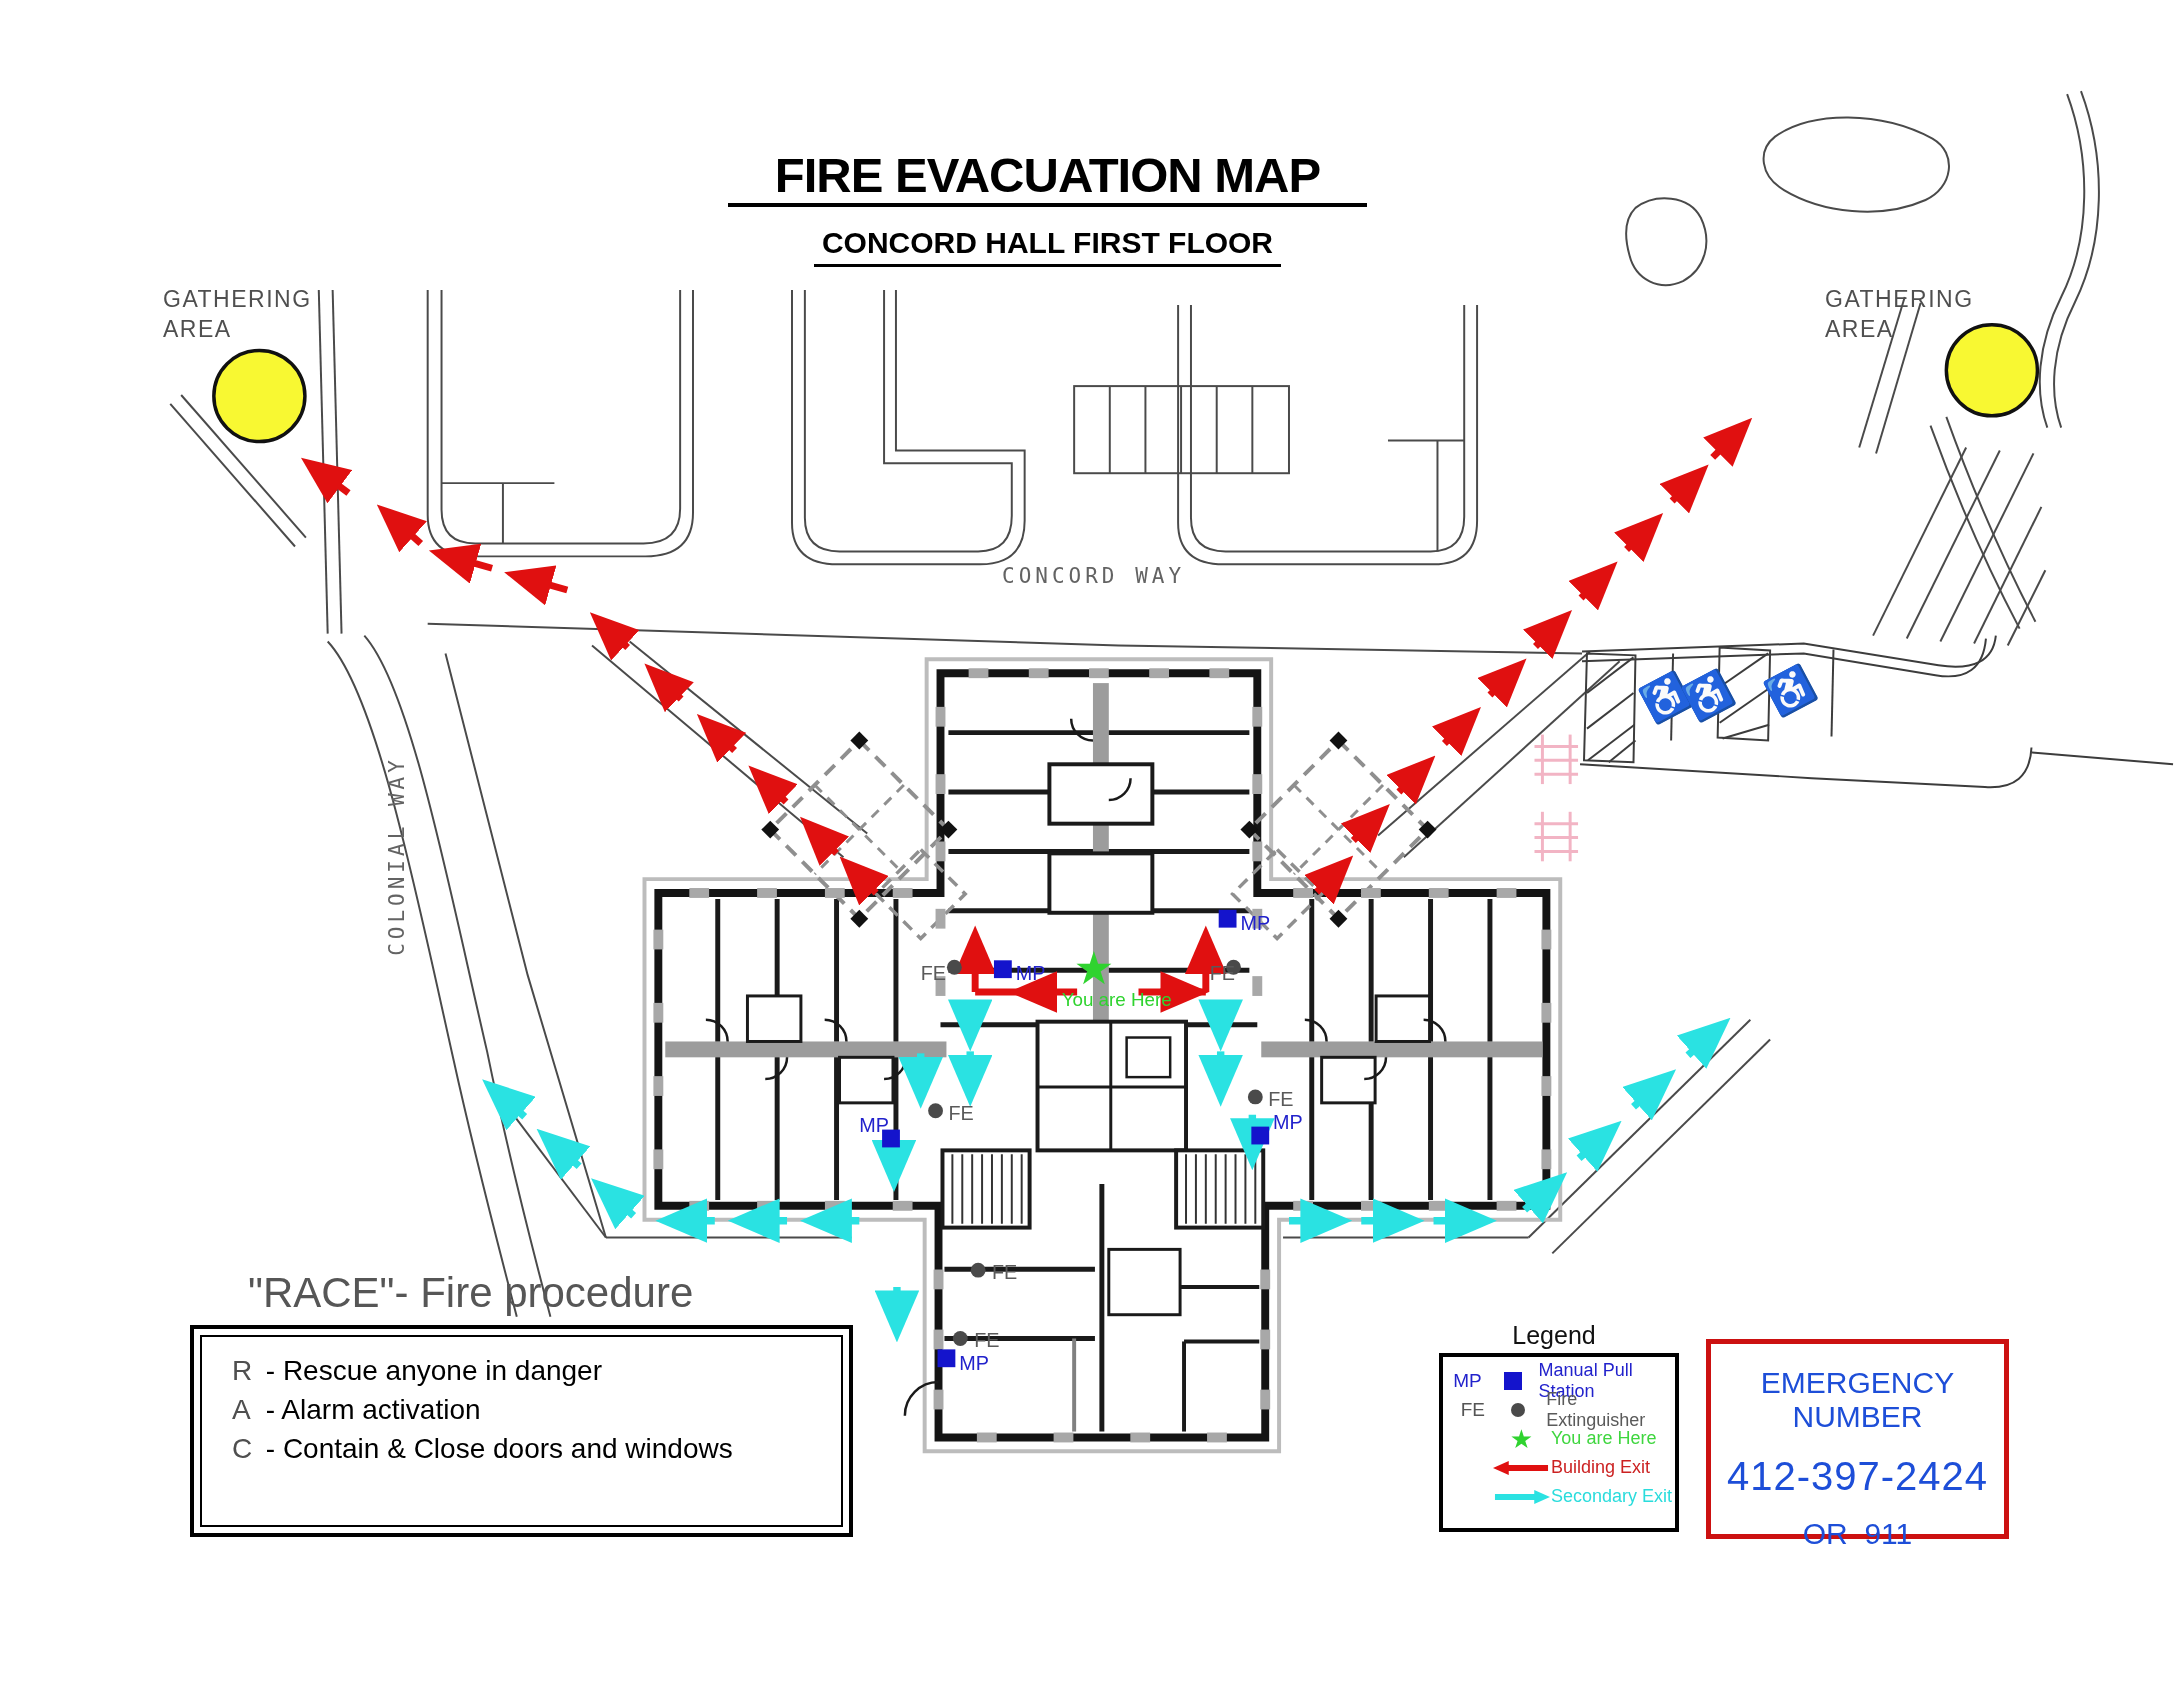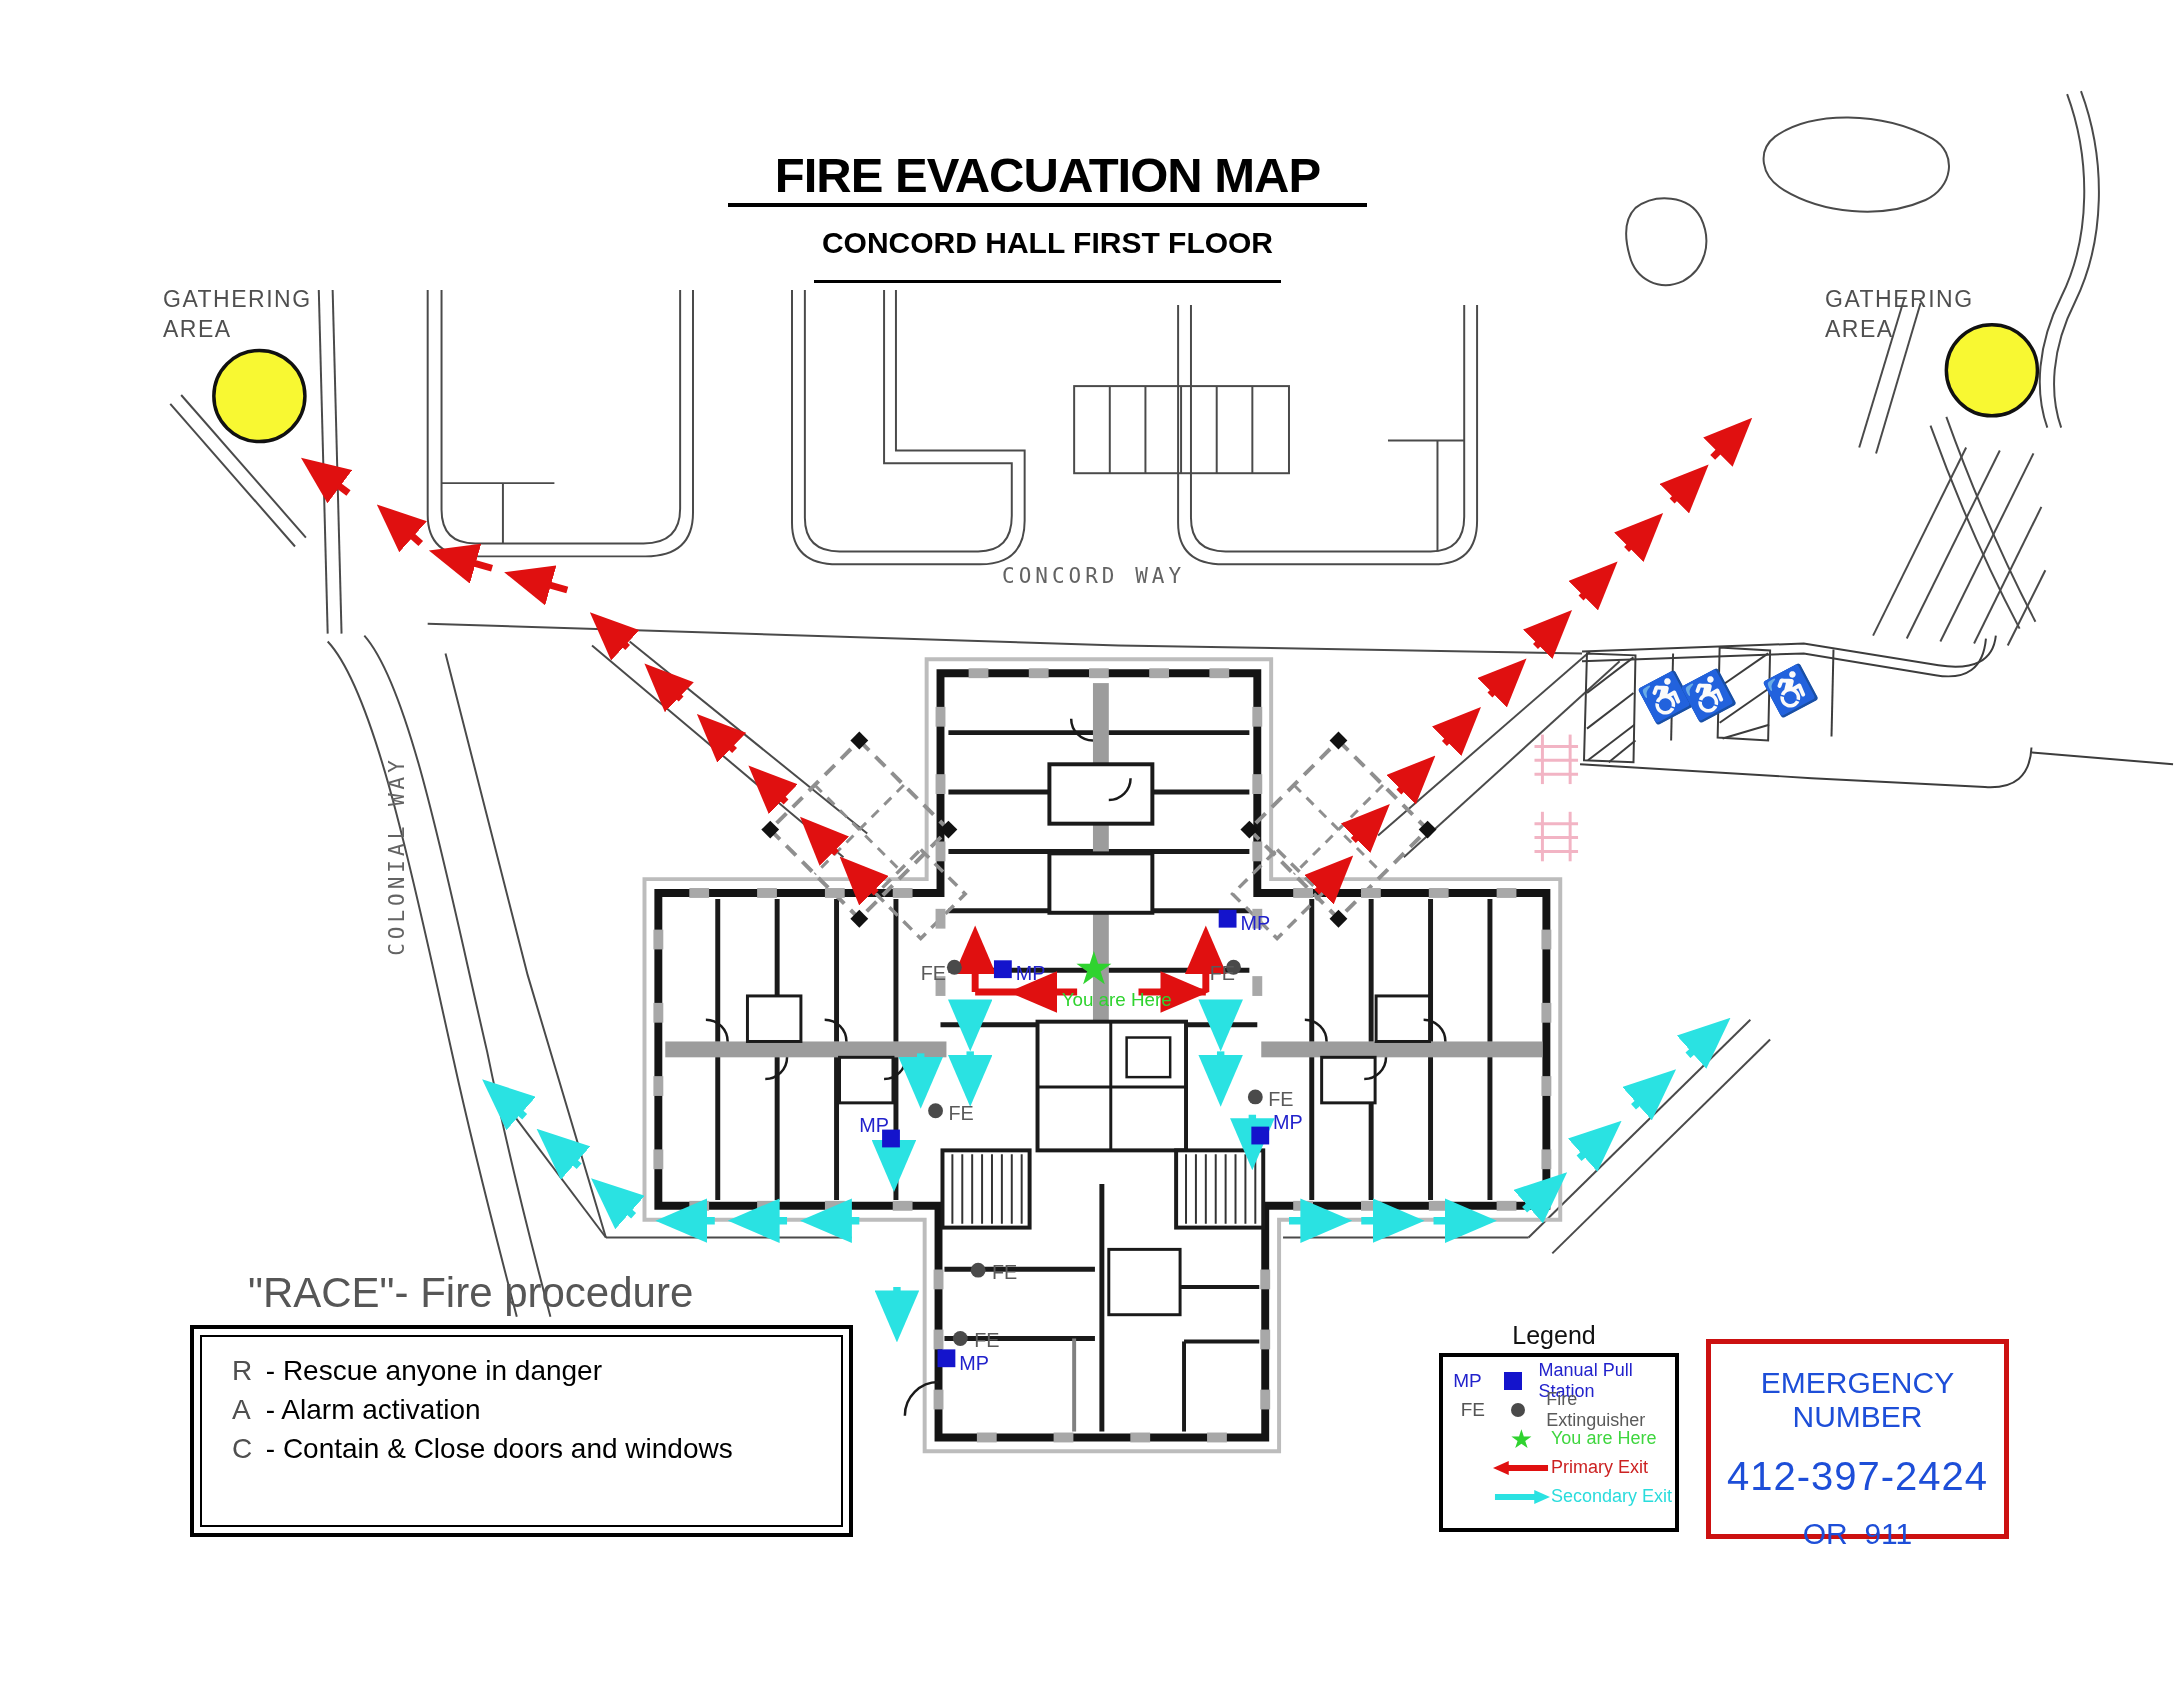--- a/index.html
+++ b/index.html
@@ -4,21 +4,21 @@
 <style>
   html,body{margin:0;padding:0;}
   body{width:2178px;height:1683px;position:relative;overflow:hidden;background:#fff;
        font-family:"Liberation Sans",sans-serif;color:#000;}
   .abs{position:absolute;}
   #map-svg{position:absolute;left:0;top:0;}
   
   .main-title{left:728px;top:147px;width:639px;text-align:center;font-size:49px;font-weight:bold;
               letter-spacing:-1px;border-bottom:4px solid #000;}
   .sub-title{left:814px;top:226px;width:467px;text-align:center;font-size:30px;font-weight:bold;
-             border-bottom:3px solid #000;padding-bottom:20px;}
+             border-bottom:3px solid #000;padding-bottom:4px;}
   
   .gather{font-size:23px;color:#4f4f4f;letter-spacing:1.5px;line-height:30px;}
   .street{font-family:"DejaVu Sans Mono",monospace;font-size:21px;color:#636363;letter-spacing:4px;}
   .street-v{left:275px;top:844px;width:243px;text-align:center;transform:rotate(-90deg);}
   
   .race-title{left:248px;top:1269px;font-size:42px;color:#565656;letter-spacing:0;}
   .race-box{left:190px;top:1325px;width:655px;height:204px;border:4px solid #000;background:#fff;}
   .race-inner{position:absolute;left:6px;top:6px;right:6px;bottom:6px;border:2px solid #000;
               padding:14px 0 16px 30px;}
   .race-line{font-size:28px;line-height:39px;color:#000;}
@@ -443,21 +443,21 @@
     <span class="llabel" style="color:#3fd63f;">You are Here</span>
   </div>
   <div class="lrow">
     <span class="labbr"></span>
     <span class="lsym">
       <svg width="57" height="16" viewBox="0 0 58 16">
           <line x1="56" y1="8" x2="15" y2="8" stroke="#e01010" stroke-width="6"></line>
           <path d="M16 1 L0 8 L16 15 Z" fill="#e01010"></path>
         </svg>
     </span>
-    <span class="llabel" style="color:#cc2222;">Primary Exit</span>
+    <span class="llabel" style="color:#cc2222;">Building Exit</span>
   </div>
   <div class="lrow">
     <span class="labbr"></span>
     <span class="lsym">
       <svg width="57" height="16" viewBox="0 0 58 16">
           <line x1="2" y1="8" x2="43" y2="8" stroke="#2ae2e2" stroke-width="6"></line>
           <path d="M42 1 L58 8 L42 15 Z" fill="#2ae2e2"></path>
         </svg>
     </span>
     <span class="llabel" style="color:#2adcdc;">Secondary Exit</span>

